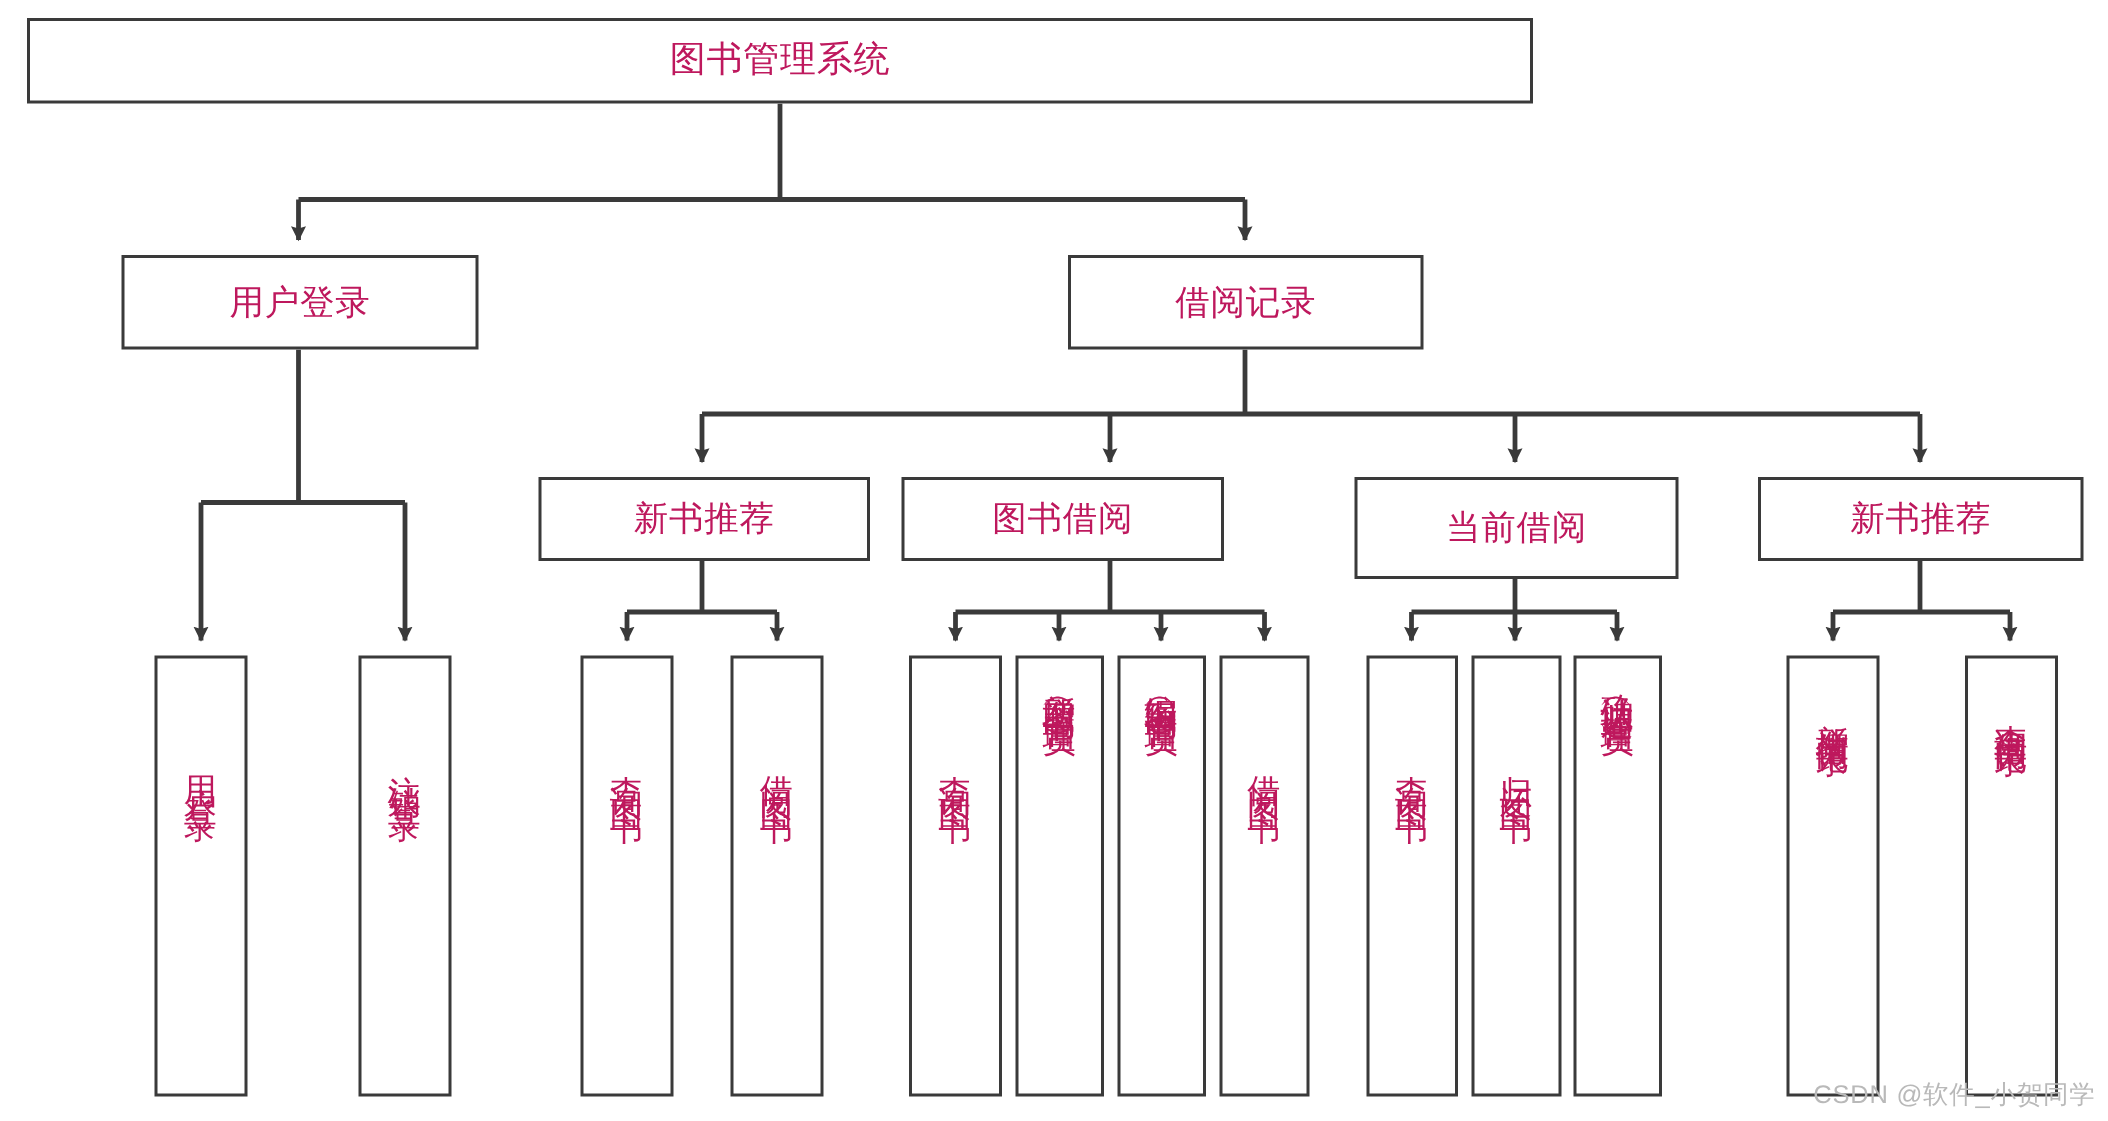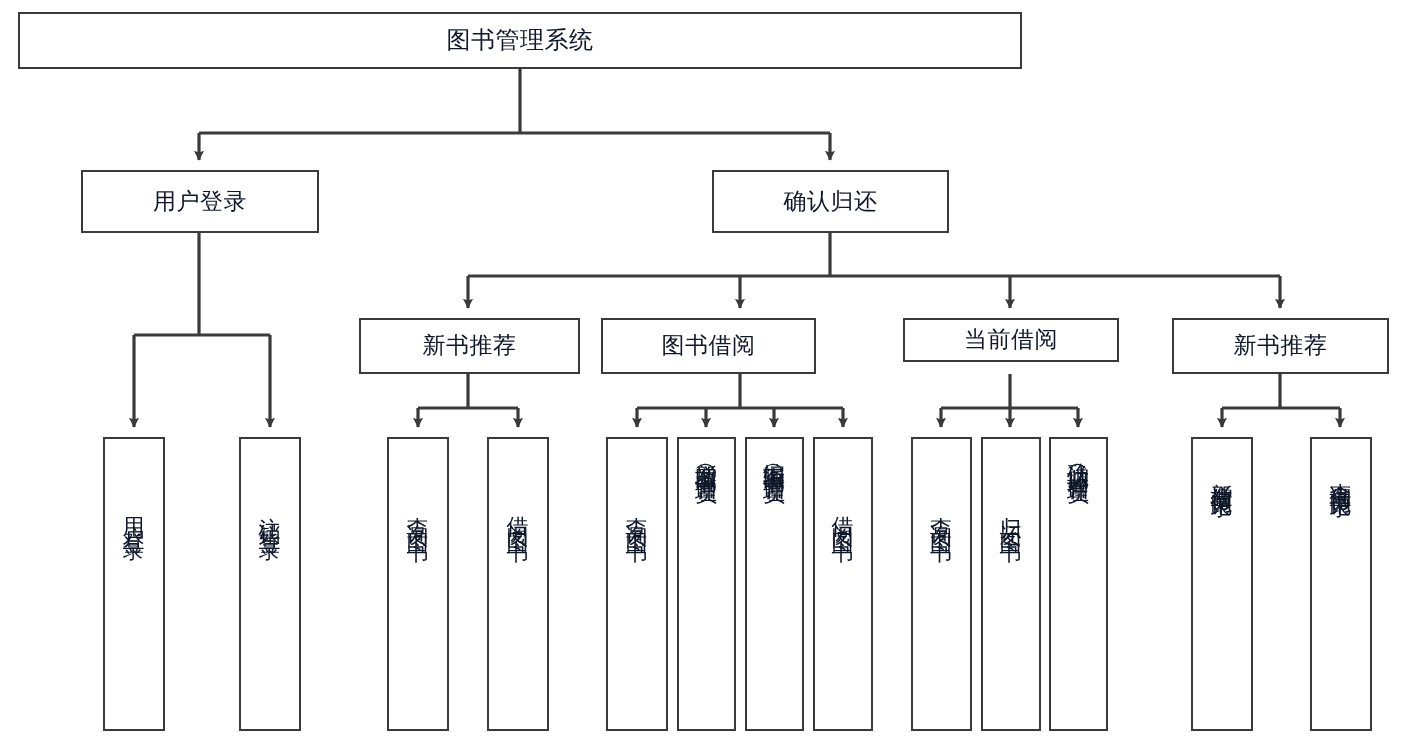--- a/index.html
+++ b/index.html
@@ -27,21 +27,21 @@
     pointer-events: none;
   }
   .node {
     position: absolute;
     box-sizing: border-box;
     background: #ffffff;
     border: 2px solid #3a3a3a;
     display: flex;
     align-items: center;
     justify-content: center;
-    color: #0f172a;
+    color: #be185d;
   }
   .node .label {
     display: block;
     text-align: center;
     line-height: 1.18;
     letter-spacing: 0.5px;
   }
   
   .node.horiz .label {
     writing-mode: horizontal-tb;
@@ -131,32 +131,32 @@
 
   <div class="node horiz" id="node-root" style="left:18px; top:12px; width:1004px; height:57px;">
     <span class="label">图书管理系统</span>
   </div>
 
   <div class="node horiz" style="left:81px; top:170px; width:238px; height:63px;">
     <span class="label">用户登录</span>
   </div>
 
   <div class="node horiz" style="left:712px; top:170px; width:237px; height:63px;">
-    <span class="label">确认归还</span>
+    <span class="label">借阅记录</span>
   </div>
 
   <div class="node horiz" style="left:359px; top:318px; width:221px; height:56px;justify-content:center;">
     <span class="label">新书推荐</span>
   </div>
 
   <div class="node horiz" style="left:601px; top:318px; width:215px; height:56px;">
     <span class="label">图书借阅</span>
   </div>
 
-  <div class="node horiz" style="left:903px; top:318px; width:216px; height:44px;">
+  <div class="node horiz" style="left:903px; top:318px; width:216px; height:68px;">
     <span class="label">当前借阅</span>
   </div>
 
   <div class="node horiz" style="left:1172px; top:318px; width:217px; height:56px;">
     <span class="label">新书推荐</span>
   </div>
 
   <div class="node vert short" style="left:103px; top:437px; width:62px; height:294px; padding-top:60px;">
     <span class="label">用户登录</span>
   </div>
@@ -202,14 +202,15 @@
   </div>
 
   <div class="node vert" style="left:1191px; top:437px; width:62px; height:294px; padding-top:26px;">
     <span class="label">新增借阅记录</span>
   </div>
 
   <div class="node vert" style="left:1310px; top:437px; width:62px; height:294px; padding-top:26px;">
     <span class="label">查询借阅记录</span>
   </div>
 
+  <div id="watermark">CSDN @软件_小贺同学</div>
 
 </div>
 
 </body></html>

